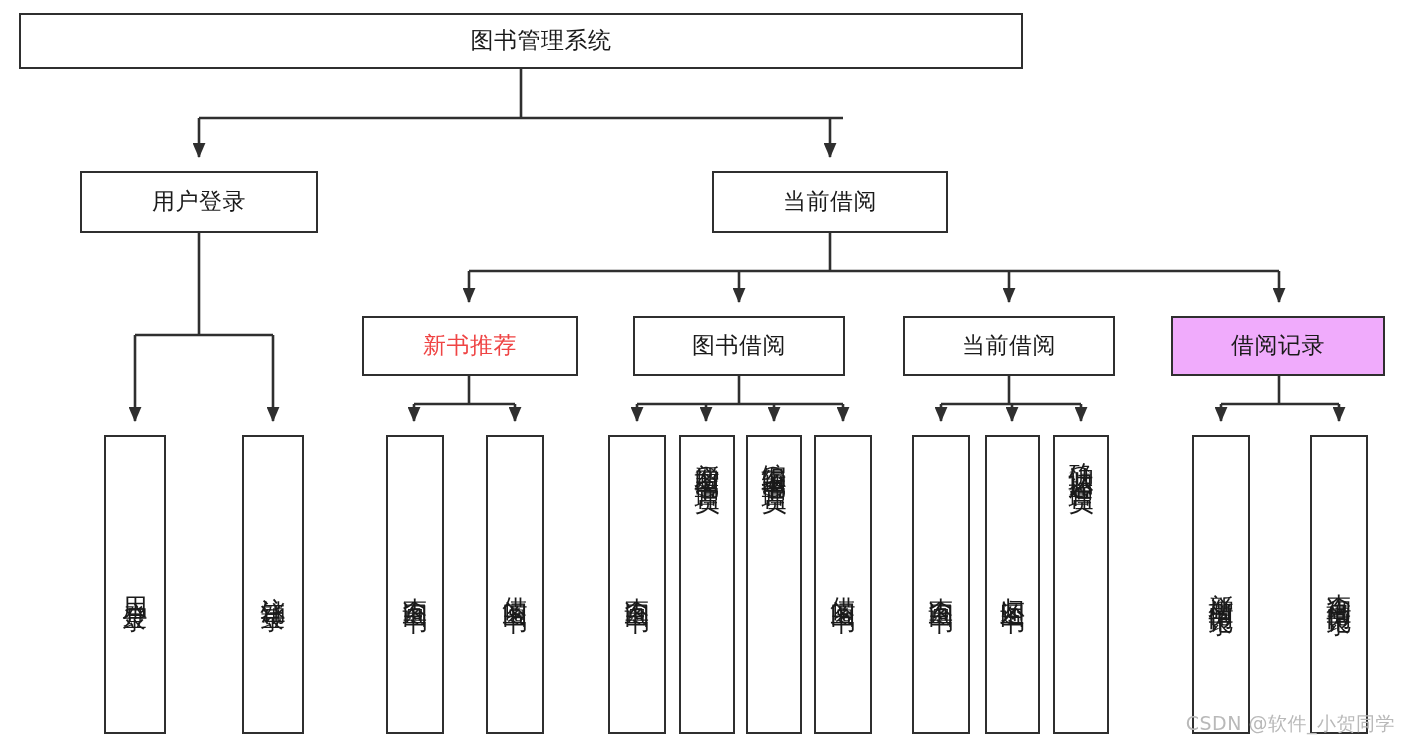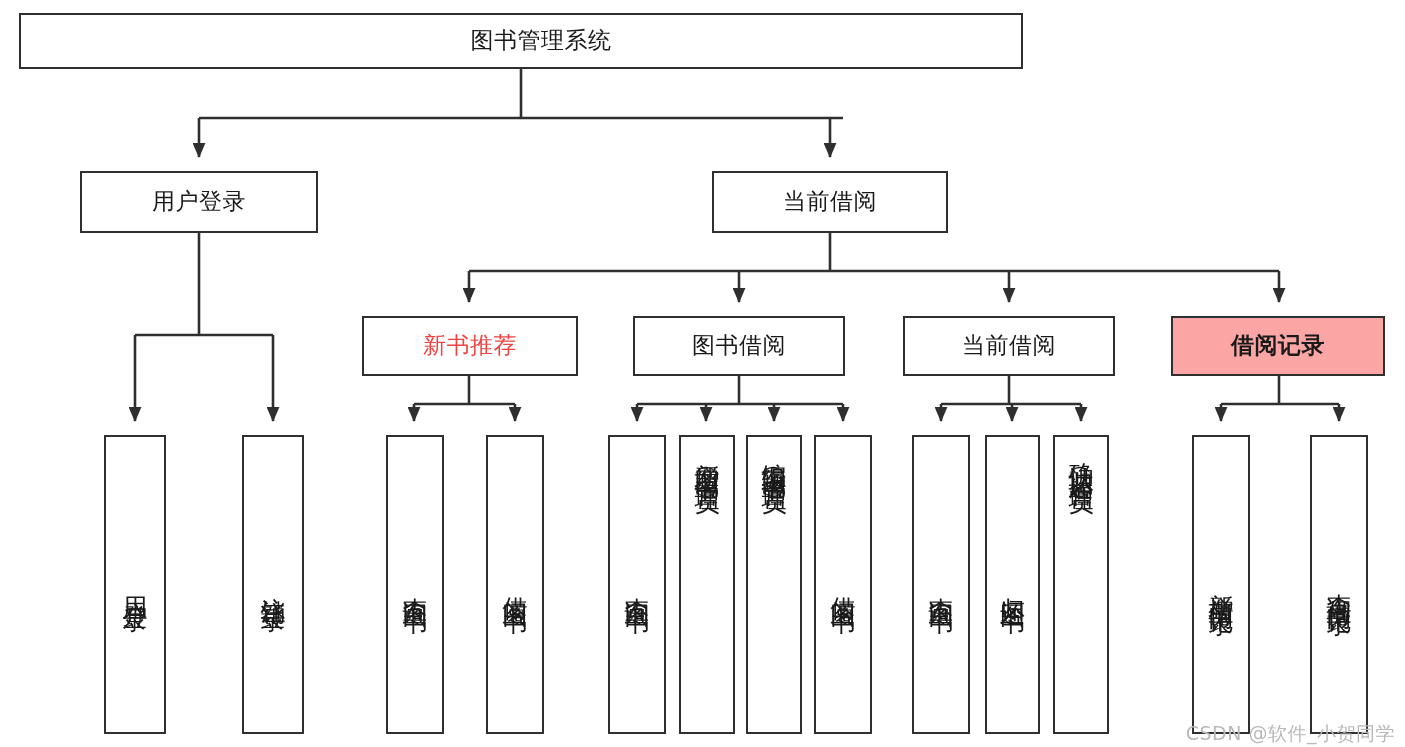--- a/index.html
+++ b/index.html
@@ -59,21 +59,21 @@
     line-height: 1;
     -webkit-writing-mode: vertical-rl;
   }
   .node.vertical.centered {
     align-items: center;
     padding-top: 0;
   }
   #watermark {
     position: absolute;
     right: 10px;
-    bottom: 0;
+    bottom: 10px;
     font-size: 19px;
     color: #b9b9b9;
     z-index: 5;
     white-space: pre;
     letter-spacing: 0.5px;
   }
 </style>
 </head>
 <body>
 
@@ -146,21 +146,21 @@
 
   <div class="node horizontal" style="left: 362px; top: 316px; width: 216px; height: 60px; border-color: rgb(47, 47, 47); background: rgb(255, 255, 255); color: #ef4444;">
     <span class="node-label">新书推荐</span>
   </div>
   <div class="node horizontal" style="left: 633px; top: 316px; width: 212px; height: 60px; border-color: rgb(47, 47, 47); background: rgb(255, 255, 255); color: rgb(26, 26, 26);">
     <span class="node-label">图书借阅</span>
   </div>
   <div class="node horizontal" style="left: 903px; top: 316px; width: 212px; height: 60px; border-color: rgb(47, 47, 47); background: rgb(255, 255, 255); color: rgb(26, 26, 26); text-align: center;">
     <span class="node-label">当前借阅</span>
   </div>
-  <div class="node horizontal" style="left: 1171px; top: 316px; width: 214px; height: 60px; border-color: rgb(47, 47, 47); background: #fca5a5; color: rgb(26, 26, 26); font-weight: bold;">
+  <div class="node horizontal" style="left: 1171px; top: 316px; width: 214px; height: 60px; border-color: rgb(47, 47, 47); background: #f0abfc; color: rgb(26, 26, 26);">
     <span class="node-label">借阅记录</span>
   </div>
 
   <div class="node vertical centered" style="left: 104px; top: 435px; width: 62px; height: 299px; border-color: rgb(47, 47, 47); background: rgb(255, 255, 255); color: rgb(26, 26, 26);">
     <span class="node-label">用户登录</span>
   </div>
   <div class="node vertical centered" style="left: 242px; top: 435px; width: 62px; height: 299px; border-color: rgb(47, 47, 47); background: rgb(255, 255, 255); color: rgb(26, 26, 26);">
     <span class="node-label">注销登录</span>
   </div>
   <div class="node vertical centered" style="left: 386px; top: 435px; width: 58px; height: 299px; border-color: rgb(47, 47, 47); background: rgb(255, 255, 255); color: rgb(26, 26, 26);">

